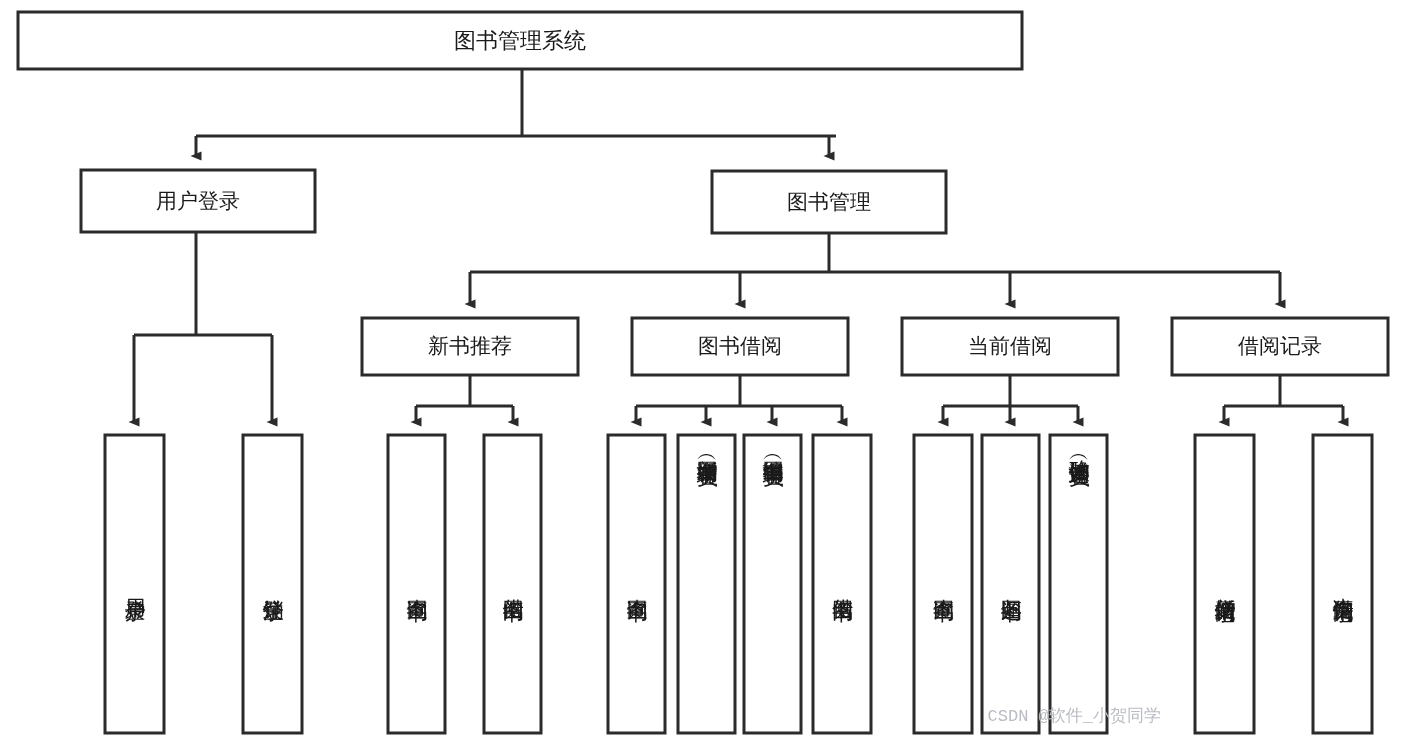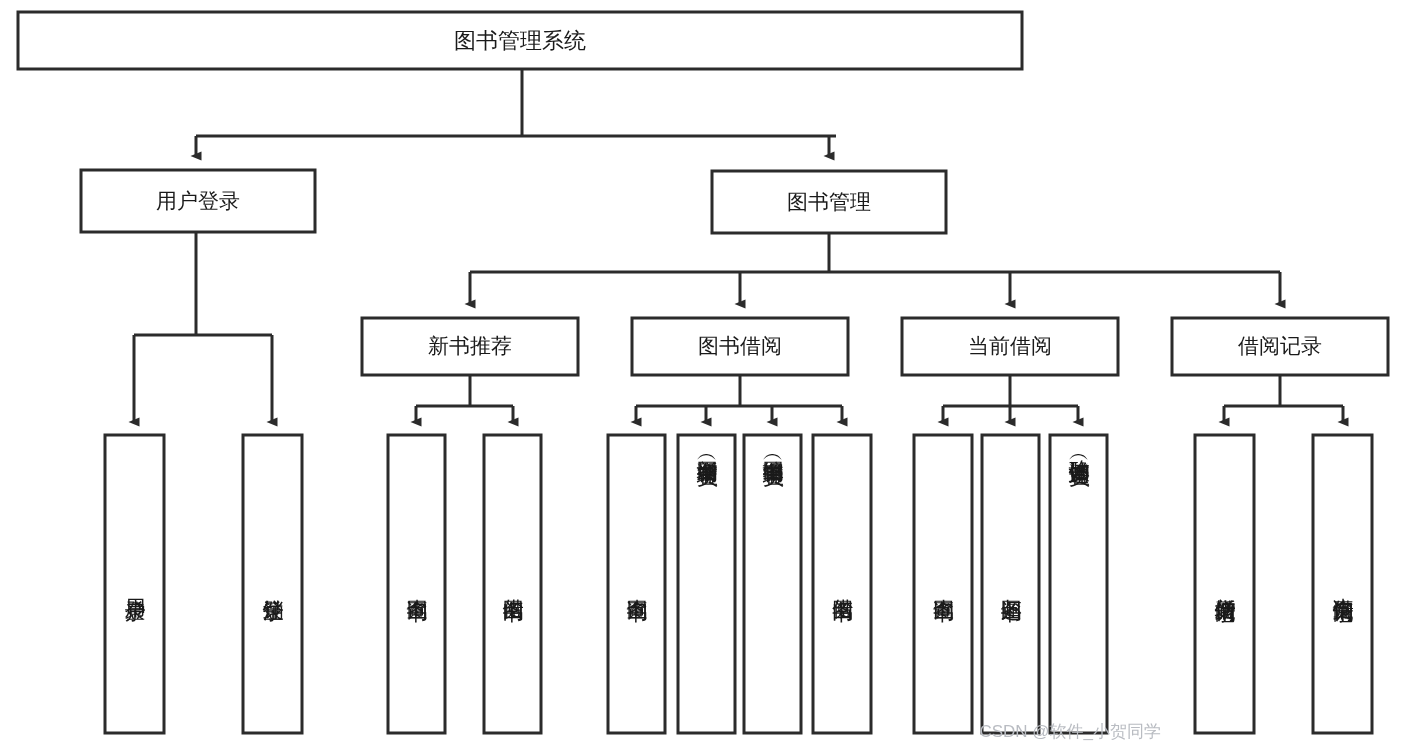--- a/index.html
+++ b/index.html
@@ -11,22 +11,22 @@
   .edge{stroke:#2b2b2b;stroke-width:3;fill:none;stroke-linecap:butt;}
   .edge-head{fill:#2b2b2b;}
   .lbl-h{font-family:"DejaVu Sans","Liberation Sans",sans-serif;
          font-size:21px;fill:#1a1a1a;text-anchor:middle;dominant-baseline:middle;}
   .lbl-root{font-size:22px;}
   .vlabel{position:absolute;display:flex;align-items:center;justify-content:center;
           writing-mode:vertical-rl;text-orientation:upright;
           font-size:21px;color:#1a1a1a;line-height:1.12;letter-spacing:1px;
           font-family:"DejaVu Sans","Liberation Sans",sans-serif;
           pointer-events:none;white-space:nowrap;}
-  #watermark{position:absolute;right:8px;bottom:4px;font-size:17px;color:#b9bcc2;
-             font-family:Liberation Sans, sans-serif;white-space:nowrap;}
+  #watermark{position:absolute;right:8px;bottom:20px;font-size:17px;color:#b9bcc2;
+             font-family:Liberation Mono, monospace;white-space:nowrap;}
 </style>
 </head>
 <body>
 
 <div id="stage">
 
   <svg id="diagram" viewBox="0 0 1405 747">
     <defs>
       <marker id="arrow" markerWidth="12" markerHeight="12" refX="5.2" refY="5.5" orient="auto" markerUnits="userSpaceOnUse">
         <path d="M0.6,0 L9.8,0 L5.2,11 z" class="edge-head"></path>

